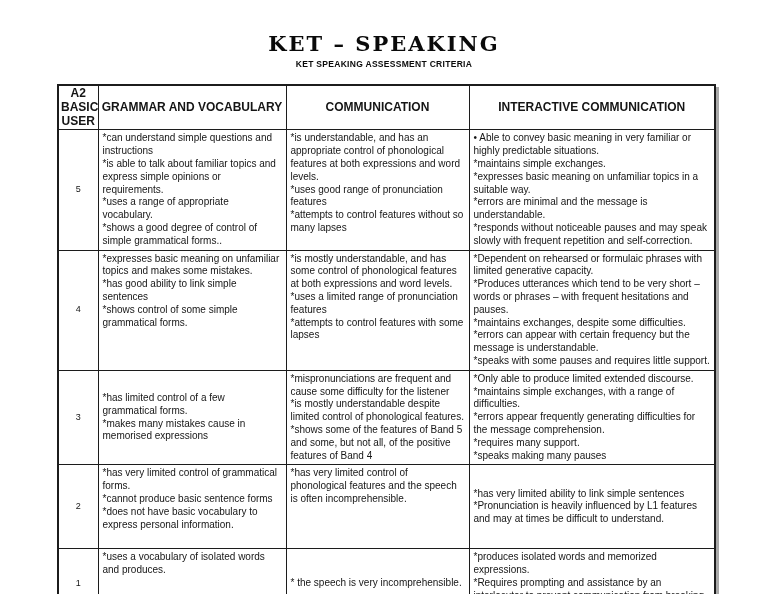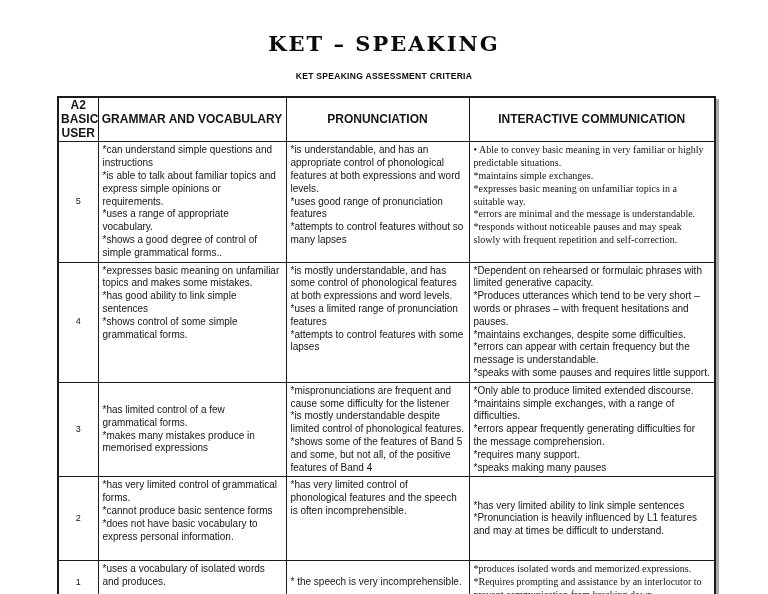--- a/index.html
+++ b/index.html
@@ -15,21 +15,21 @@
     margin-top:32px;
     font-family:"DejaVu Serif", serif;
     font-weight:bold;
     font-size:21px;
     line-height:24px;
     letter-spacing:2px;
     color:#0a0a0a;
   }
   .doc-subtitle {
     text-align:center;
-    margin-top:15px;
+    margin-top:3px;
     font-size:8.5px;
     line-height:10px;
     font-weight:bold;
     letter-spacing:0.3px;
     color:#0a0a0a;
   }
   table.criteria {
     border-collapse:collapse;
     table-layout:fixed;
     margin:15px 0 0 57px;
@@ -56,21 +56,21 @@
     font-size:12px;
     line-height:1.15;
     padding:1px 2px;
   }
   .band-cell {
     text-align:center !important;
     vertical-align:middle !important;
     font-size:9px !important;
   }
   .v-mid { vertical-align:middle !important; }
-  .justify { text-align:right;font-family:Liberation Serif, serif; }
+  .justify { text-align:right; }
   .center-cell {
     text-align:right;
     vertical-align:middle !important;
   }
   tr.h-header { height:34px; }
   tr.h-r5 { height:102px; }
   tr.h-r4 { height:103px; }
   tr.h-r3 { height:93px; }
   tr.h-r2 { height:84px; }
   tr.h-r1 { height:40px; }
@@ -88,21 +88,21 @@
     <col style="width:188px">
     <col style="width:183px">
     <col style="width:246px">
   </colgroup>
   <tbody>
     <tr class="h-header">
       <th>A2
 BASIC
 USER</th>
       <th>GRAMMAR AND VOCABULARY</th>
-      <th>PRONUNCIATION</th>
+      <th>COMMUNICATION</th>
       <th>INTERACTIVE COMMUNICATION</th>
     </tr>
 
     <tr class="h-r5">
       <td class="band-cell">5</td>
       <td>*can understand simple questions and instructions
 *is able to talk about familiar topics and express simple opinions or requirements.
 *uses a range of appropriate vocabulary.
 *shows a good degree of control of simple grammatical forms..</td>
       <td>*is understandable, and has an appropriate control of phonological features at both expressions and word levels.
@@ -126,21 +126,21 @@
       <td>*Dependent on rehearsed or formulaic phrases with limited generative capacity.
 *Produces utterances which tend to be very short – words or phrases – with frequent hesitations and pauses.
 *maintains exchanges, despite some difficulties.
 *errors can appear with certain frequency but the message is understandable.
 *speaks with some pauses and requires little support.</td>
     </tr>
 
     <tr class="h-r3">
       <td class="band-cell">3</td>
       <td class="v-mid">*has limited control of a few grammatical forms.
-*makes many mistakes produce in memorised expressions</td>
+*makes many mistakes cause in memorised expressions</td>
       <td>*mispronunciations are frequent and cause some difficulty for the listener
 *is mostly understandable despite limited control of phonological features.
 *shows some of the features of Band 5 and some, but not all, of the positive features of Band 4</td>
       <td>*Only able to produce limited extended discourse.
 *maintains simple exchanges, with a range of difficulties.
 *errors appear frequently generating difficulties for the message comprehension.
 *requires many support.
 *speaks making many pauses</td>
     </tr>
 

